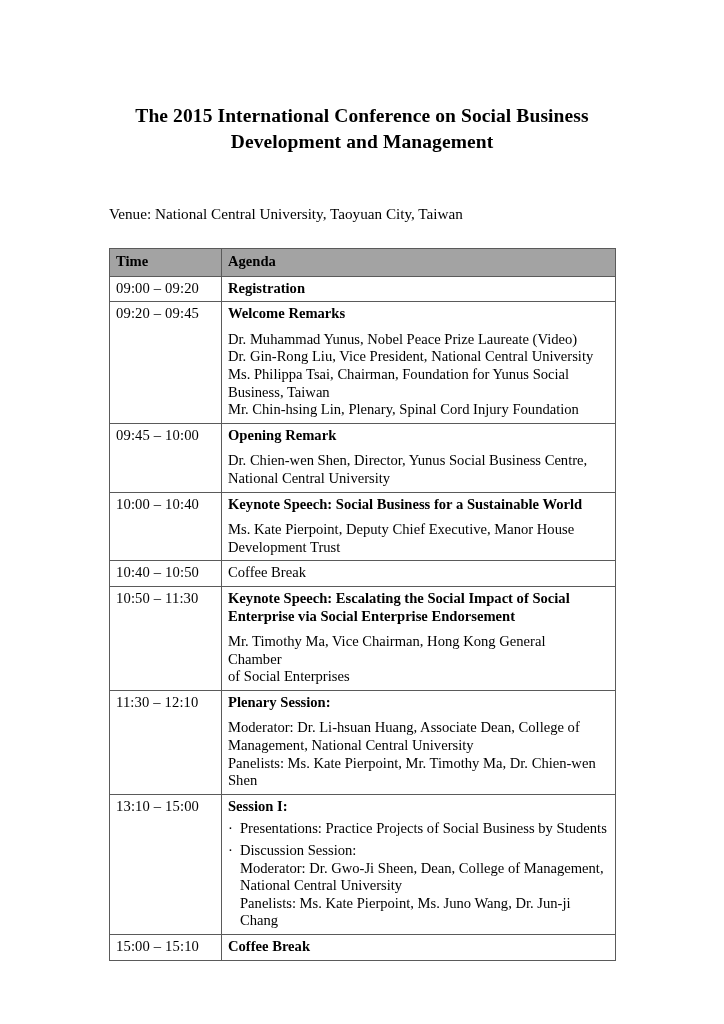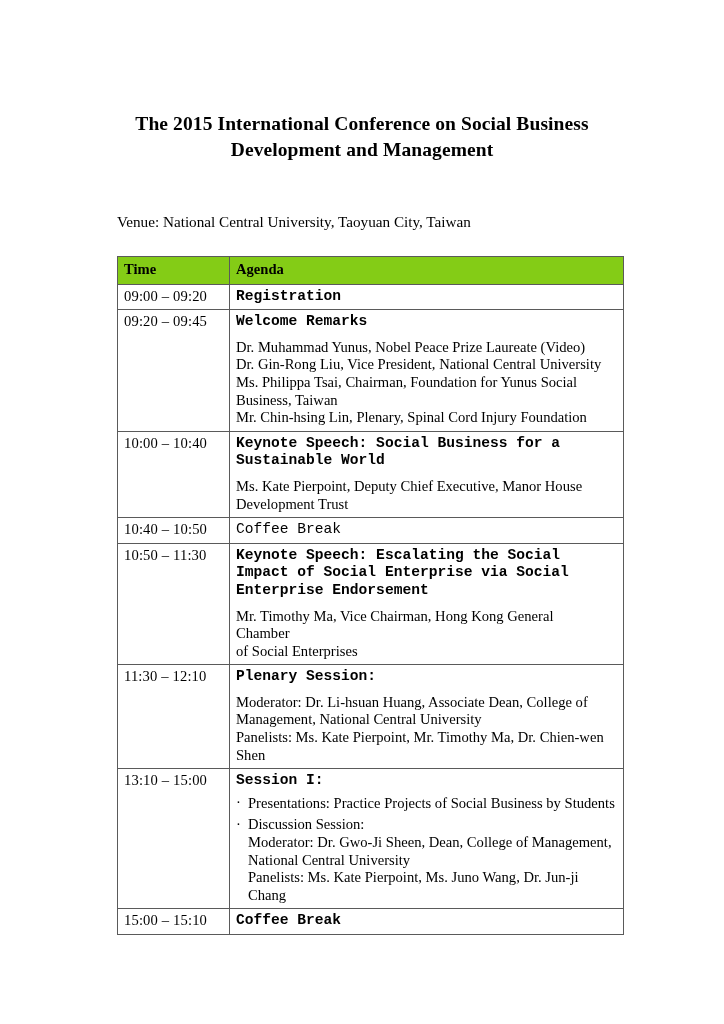--- a/index.html
+++ b/index.html
@@ -13,21 +13,21 @@
     height: 1024px;
     font-family: "Liberation Serif", "DejaVu Serif", serif;
     color: #000000;
     overflow: hidden;
     position: relative;
   }
   .page {
     width: 724px;
     height: 1024px;
     box-sizing: border-box;
-    padding: 8px;
+    padding: 0;
     position: relative;
   }
   .doc-title {
     margin: 0;
     padding: 103px 118px 0 118px;
     text-align: center;
     font-size: 19.5px;
     font-weight: bold;
     line-height: 26px;
     letter-spacing: 0.1px;
@@ -57,35 +57,34 @@
 
   table.agenda th,
   table.agenda td {
     border: 1px solid #5a5a5a;
     vertical-align: top;
     padding: 3px 6px 4px 6px;
     font-size: 14.6px;
     line-height: 17.6px;
   }
   table.agenda thead th {
-    background: #84cc16;
+    background: #a3a3a3;
     font-weight: bold;
     text-align: left;
     padding-top: 4px;
     padding-bottom: 5px;
   }
   td.time {
     white-space: nowrap;
     font-weight: normal;
     letter-spacing: 0.15px;
   }
   .cell-head {
     font-weight: bold;
     margin: 0;
-    font-family: Liberation Mono, monospace;
   }
   .cell-head.plain {
     font-weight: normal;
   }
   .cell-body {
     margin: 8px 8px 0 0;
     font-weight: normal;
   }
   .cell-body .ln {
     display: block;
@@ -158,20 +157,30 @@
             <p class="cell-body">
               <span class="ln">Dr. Muhammad Yunus, Nobel Peace Prize Laureate (Video)</span>
               <span class="ln">Dr. Gin-Rong Liu, Vice President, National Central University</span>
               <span class="ln">Ms. Philippa Tsai, Chairman, Foundation for Yunus Social</span>
               <span class="ln">Business, Taiwan</span>
               <span class="ln">Mr. Chin-hsing Lin, Plenary, Spinal Cord Injury Foundation</span>
             </p>
           </td>
         </tr>
         <tr>
+          <td class="time">09:45 – 10:00</td>
+          <td class="agenda">
+            <p class="cell-head">Opening Remark</p>
+            <p class="cell-body">
+              <span class="ln">Dr. Chien-wen Shen, Director, Yunus Social Business Centre,</span>
+              <span class="ln">National Central University</span>
+            </p>
+          </td>
+        </tr>
+        <tr>
           <td class="time">10:00 – 10:40</td>
           <td class="agenda">
             <p class="cell-head">Keynote Speech: Social Business for a Sustainable World</p>
             <p class="cell-body">
               <span class="ln">Ms. Kate Pierpoint, Deputy Chief Executive, Manor House</span>
               <span class="ln">Development Trust</span>
             </p>
           </td>
         </tr>
         <tr>

